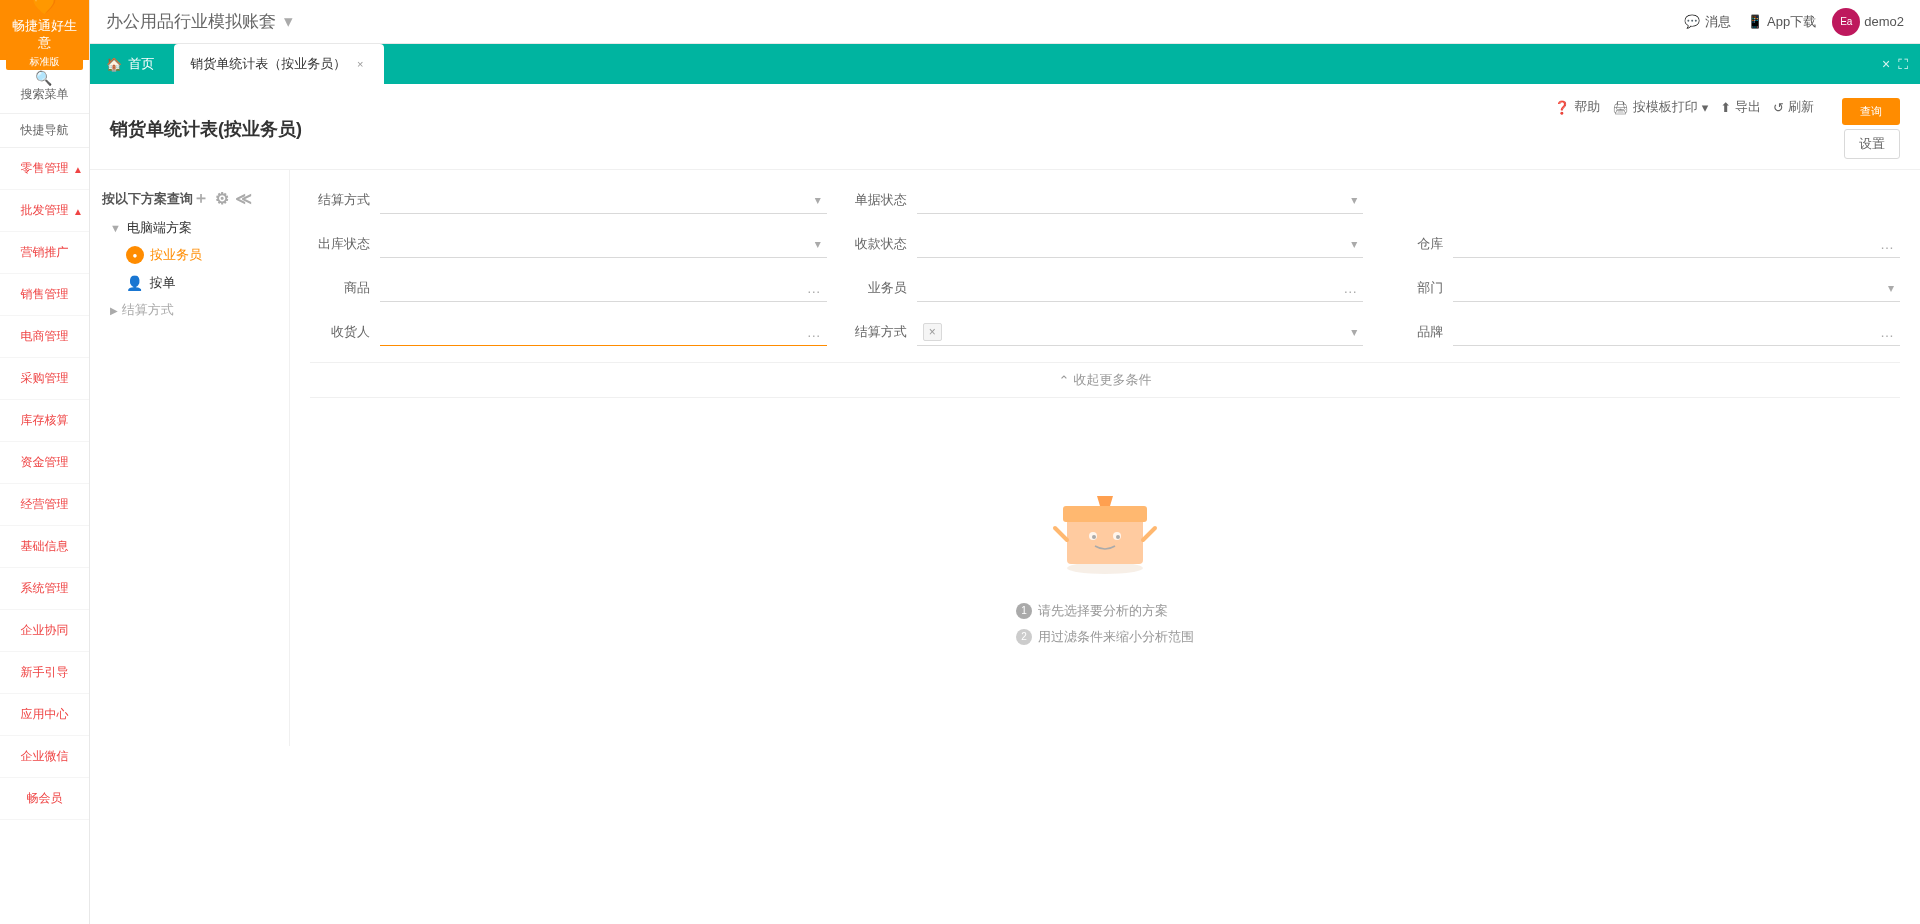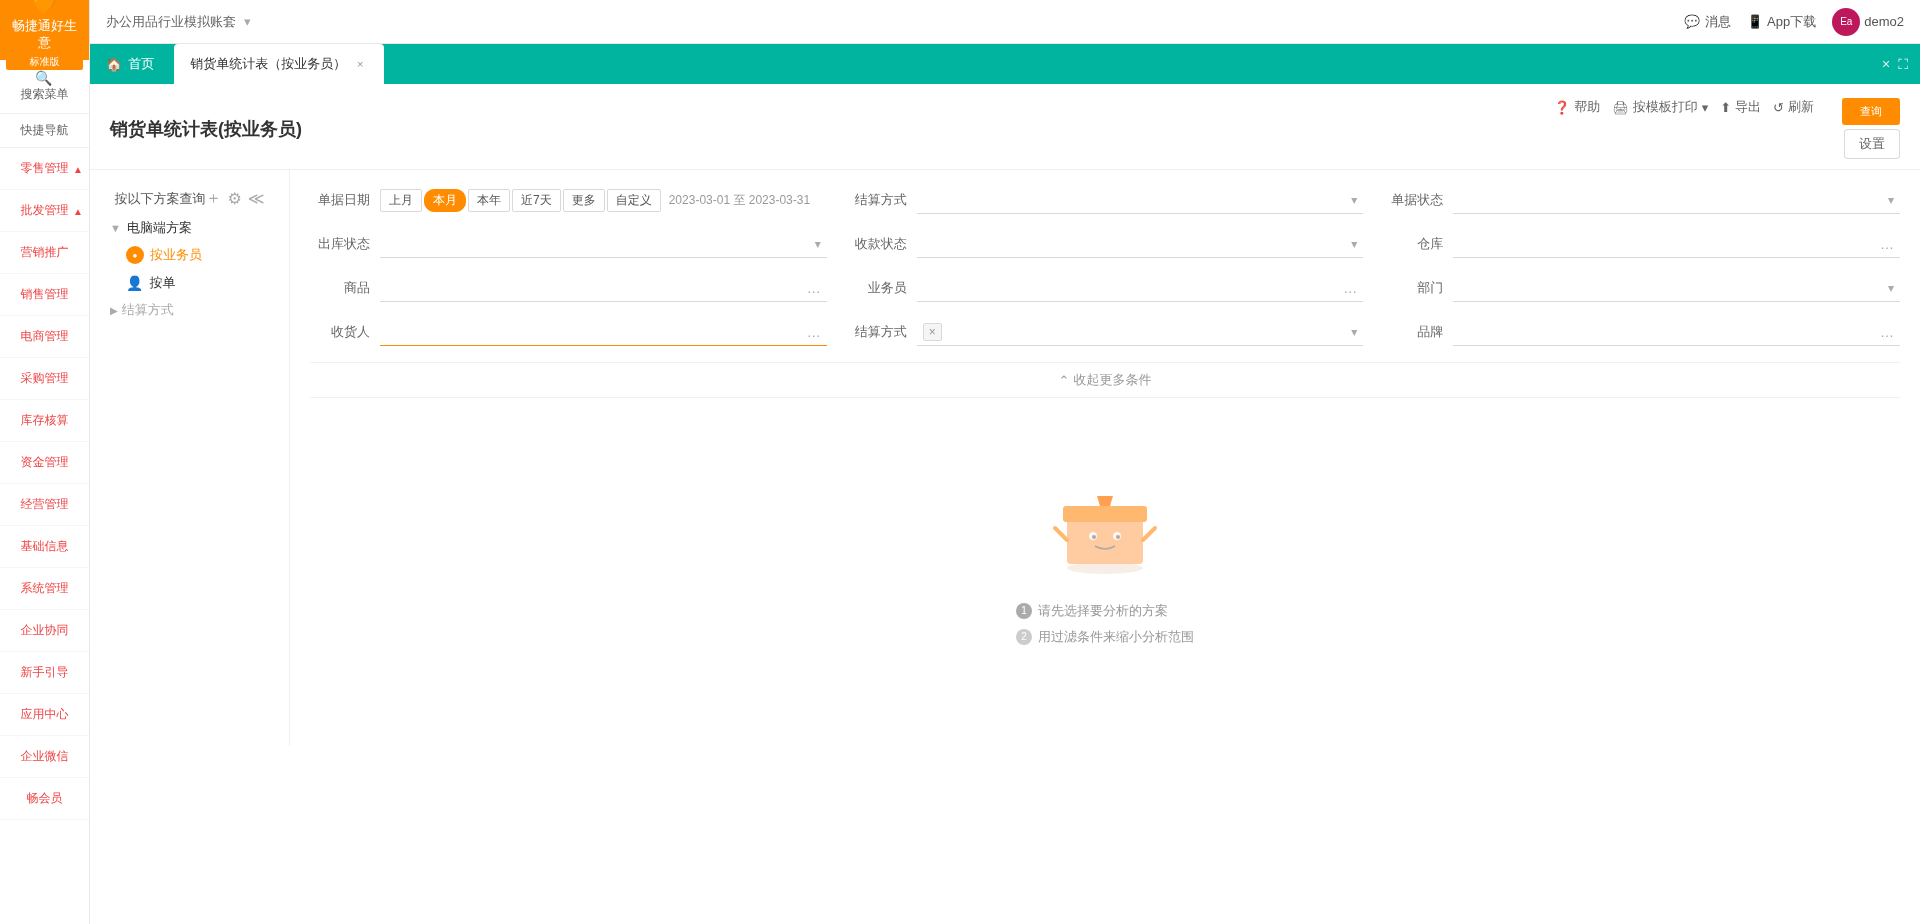--- a/index.html
+++ b/index.html
@@ -14,21 +14,21 @@
     .sidebar-nav { padding: 8px 0; border-bottom: 1px solid #f0f0f0; text-align: center; color: #666; font-size: 12px; cursor: pointer; }
     .sidebar-menu { flex: 1; overflow-y: auto; }
     .sidebar-item { padding: 12px 8px; text-align: center; cursor: pointer; color: #ef4444; font-size: 12px; border-bottom: 1px solid #f5f5f5; position: relative; }
     .sidebar-item .item-arrow { position: absolute; right: 6px; top: 50%; transform: translateY(-50%); font-size: 10px; }
 
     
     .main { flex: 1; display: flex; flex-direction: column; overflow: hidden; }
 
     
     .top-header { height: 44px; background: #fff; display: flex; align-items: center; justify-content: space-between; padding: 0 16px; border-bottom: 1px solid #e8e8e8; flex-shrink: 0; }
-    .header-left { display: flex; align-items: center; gap: 8px; color: #666; font-size: 13px; }
+    .header-left { display: flex; align-items: center; gap: 8px; color: #666; font-size: 17px; }
     .header-right { display: flex; align-items: center; gap: 16px; font-size: 13px; color: #555; }
     .header-right .action { display: flex; align-items: center; gap: 4px; cursor: pointer; }
     .avatar { width: 28px; height: 28px; border-radius: 50%; background: #be185d; display: flex; align-items: center; justify-content: center; color: #fff; font-size: 11px; overflow: hidden; }
 
     
     .tab-bar { height: 40px; background: #00b4a0; display: flex; align-items: center; padding: 0 0; flex-shrink: 0; }
     .tab-item { height: 40px; display: flex; align-items: center; padding: 0 16px; font-size: 13px; cursor: pointer; color: rgba(255,255,255,0.85); gap: 6px; }
     .tab-item.home { color: #fff; }
     .tab-item.active-tab { background: #fff; color: #333; border-radius: 4px 4px 0 0; margin-left: 4px; }
     .tab-item .tab-close { width: 16px; height: 16px; display: flex; align-items: center; justify-content: center; border-radius: 50%; font-size: 11px; color: #999; cursor: pointer; }
@@ -44,21 +44,21 @@
     .page-actions { display: flex; align-items: center; gap: 12px; font-size: 13px; color: #666; }
     .page-actions .action-btn { display: flex; align-items: center; gap: 4px; cursor: pointer; }
     .btn-query { background: #ff8c00; color: #fff; border: none; padding: 6px 18px; border-radius: 3px; cursor: pointer; font-size: 11px; }
     .btn-setting { background: #fff; color: #666; border: 1px solid #d9d9d9; padding: 5px 14px; border-radius: 3px; cursor: pointer; font-size: 13px; margin-top: 4px; }
 
     
     .content-layout { display: flex; height: calc(100% - 56px); }
 
     
     .left-panel { width: 200px; border-right: 1px solid #f0f0f0; padding: 12px 0; flex-shrink: 0; overflow-y: auto; }
-    .panel-title { display: flex; align-items: center; justify-content: center; padding: 6px 12px; font-size: 13px; color: #555; font-weight: 400; }
+    .panel-title { display: flex; align-items: center; justify-content: flex-start; padding: 6px 12px; font-size: 13px; color: #555; font-weight: 700; }
     .panel-title-actions { display: flex; align-items: center; gap: 6px; color: #aaa; cursor: pointer; }
     .panel-title-actions span { font-size: 16px; }
     .tree-node { padding: 4px 12px 4px 20px; font-size: 13px; cursor: pointer; display: flex; align-items: center; gap: 6px; }
     .tree-child { padding: 5px 12px 5px 36px; font-size: 13px; cursor: pointer; display: flex; align-items: center; gap: 6px; }
     .tree-child.selected { color: #ff8c00; }
     .tree-child .circle-icon { width: 18px; height: 18px; border-radius: 50%; background: #ff8c00; color: #fff; font-size: 10px; display: flex; align-items: center; justify-content: center; }
     .tree-child .person-icon { color: #aaa; font-size: 14px; }
     .tree-section { padding: 4px 12px 4px 20px; font-size: 13px; color: #aaa; display: flex; align-items: center; gap: 4px; cursor: pointer; }
 
     
@@ -270,34 +270,20 @@
               <span style="font-size:10px">▶</span>
               <span>结算方式</span>
             </div>
           </div>
         </div>
 
         <div class="filter-area">
 
           <div class="filter-3col">
 
-            <div class="filter-col">
-              <span class="filter-label">单据日期</span>
-              <div class="date-row">
-                <div class="date-btns">
-                  <button class="date-btn">上月</button>
-                  <button class="date-btn active">本月</button>
-                  <button class="date-btn">本年</button>
-                  <button class="date-btn">近7天</button>
-                  <button class="date-btn">更多</button>
-                  <button class="date-btn">自定义</button>
-                </div>
-                <span class="date-range">2023-03-01 至 2023-03-31</span>
-              </div>
-            </div>
 
             <div class="filter-col">
               <span class="filter-label">结算方式</span>
               <div class="filter-control" style="flex:1">
                 <span></span>
                 <span class="ctrl-icon">▾</span>
               </div>
             </div>
 
             <div class="filter-col">

